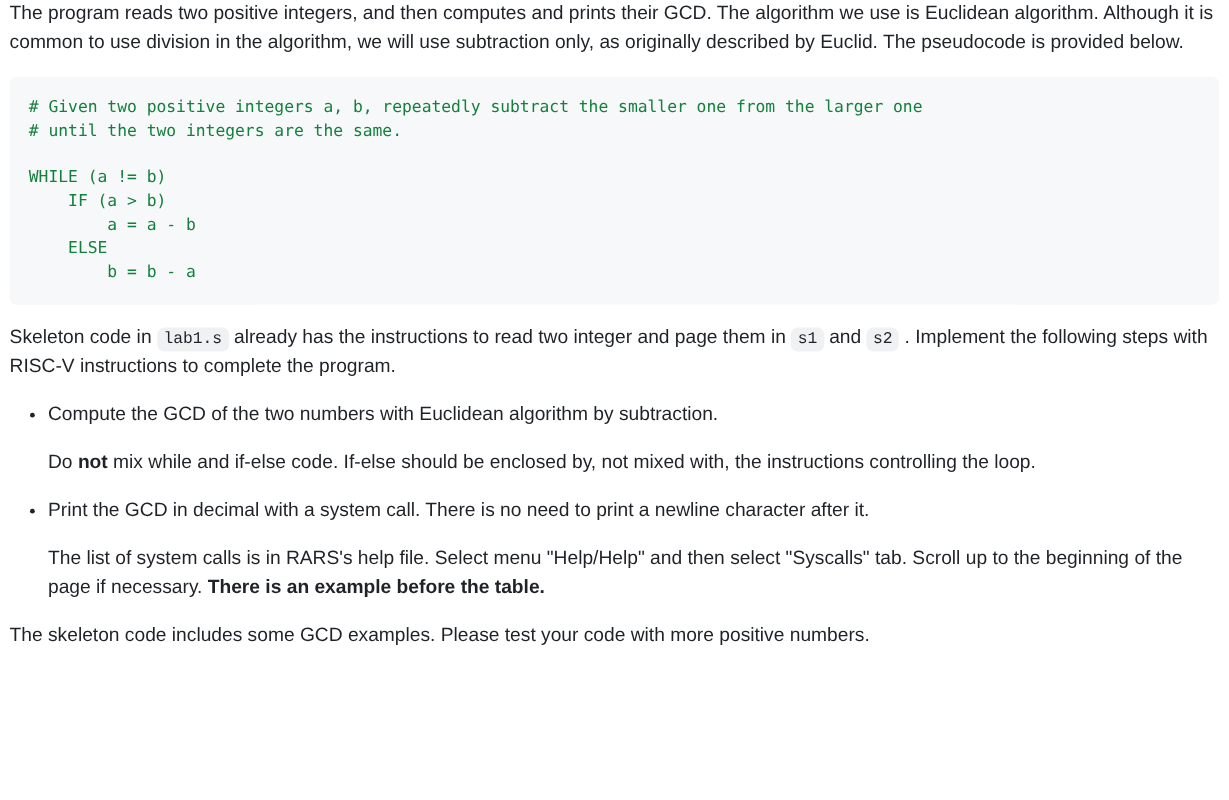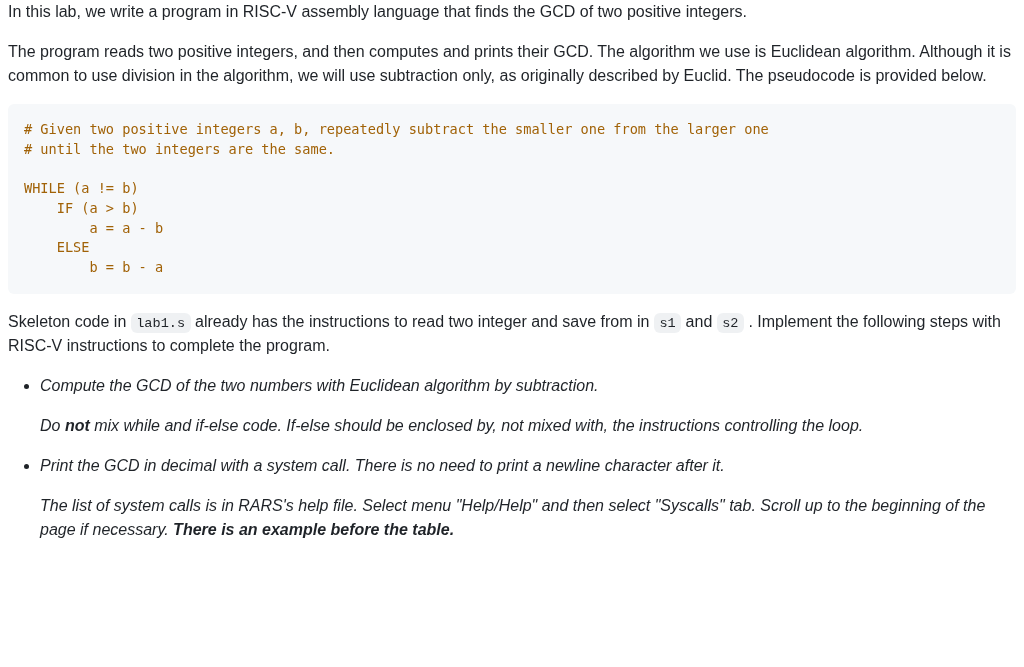--- a/index.html
+++ b/index.html
@@ -24,79 +24,78 @@
     .code-block {
       background-color: #f6f8fa;
       border-radius: 6px;
       padding: 16px;
       margin: 0 0 16px 0;
       font-family: ui-monospace, SFMono-Regular, "SF Mono", Menlo, Consolas, monospace;
       font-size: 13.6px;
       line-height: 1.45;
       white-space: pre;
       overflow-x: auto;
-      color: #a16207;
+      color: #15803d;
     }
     code.inline {
       background-color: rgba(175,184,193,0.2);
       border-radius: 6px;
       padding: 0.2em 0.4em;
       font-family: Liberation Mono, monospace;
       font-size: 85%;
     }
     ul {
       padding-left: 2em;
       margin: 0 0 16px 0;
     }
     li {
       margin: 0.25em 0;
-      font-style: italic;
     }
     li p {
       margin: 0 0 16px 0;
     }
     li p:first-child {
       margin-top: 0;
     }
     strong {
       font-weight: 600;
       text-align: center;
     }
   </style>
 </head>
 <body>
 
 <div class="content">
 
-  <p>In this lab, we write a program in RISC-V assembly language that finds the GCD of two positive integers.</p>
 
   <p>The program reads two positive integers, and then computes and prints their GCD. The algorithm we use is Euclidean algorithm. Although it is common to use division in the algorithm, we will use subtraction only, as originally described by Euclid. The pseudocode is provided below.</p>
 
   <div class="code-block"># Given two positive integers a, b, repeatedly subtract the smaller one from the larger one 
 # until the two integers are the same.
 
 WHILE (a != b) 
     IF (a &gt; b)
         a = a - b
     ELSE
         b = b - a</div>
 
   <p>
-    <span>Skeleton code in </span><code class="inline">lab1.s</code><span> already has the instructions to read two integer and save from in </span><code class="inline">s1</code><span> and </span><code class="inline">s2</code><span> . Implement the following steps with RISC-V instructions to complete the program.</span>
+    <span>Skeleton code in </span><code class="inline">lab1.s</code><span> already has the instructions to read two integer and page them in </span><code class="inline">s1</code><span> and </span><code class="inline">s2</code><span> . Implement the following steps with RISC-V instructions to complete the program.</span>
   </p>
 
   <ul>
     <li>
       <p>Compute the GCD of the two numbers with Euclidean algorithm by subtraction.</p>
       <p>
         <span>Do </span><strong>not</strong><span> mix while and if-else code. If-else should be enclosed by, not mixed with, the instructions controlling the loop.</span>
       </p>
     </li>
     <li>
       <p>Print the GCD in decimal with a system call. There is no need to print a newline character after it.</p>
       <p>
         <span>The list of system calls is in RARS's help file. Select menu "Help/Help" and then select "Syscalls" tab. Scroll up to the beginning of the page if necessary. </span><strong>There is an example before the table.</strong>
       </p>
     </li>
   </ul>
 
+  <p>The skeleton code includes some GCD examples. Please test your code with more positive numbers.</p>
 
 </div>
 
 </body></html>

